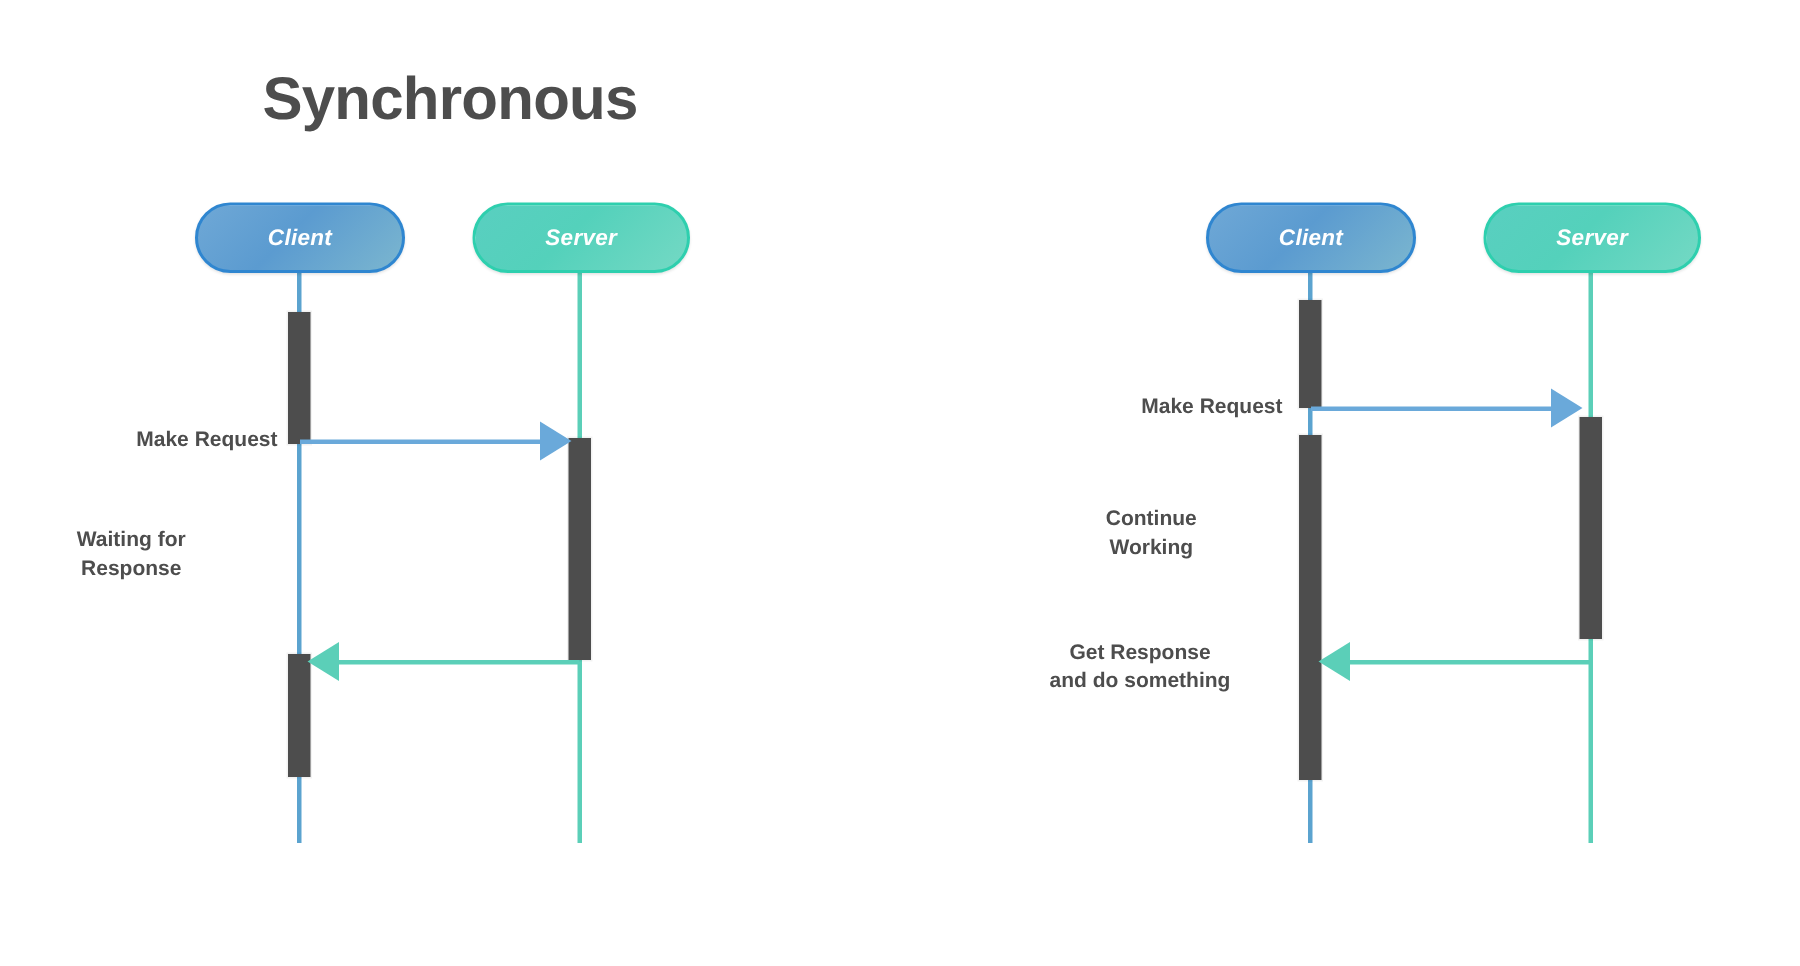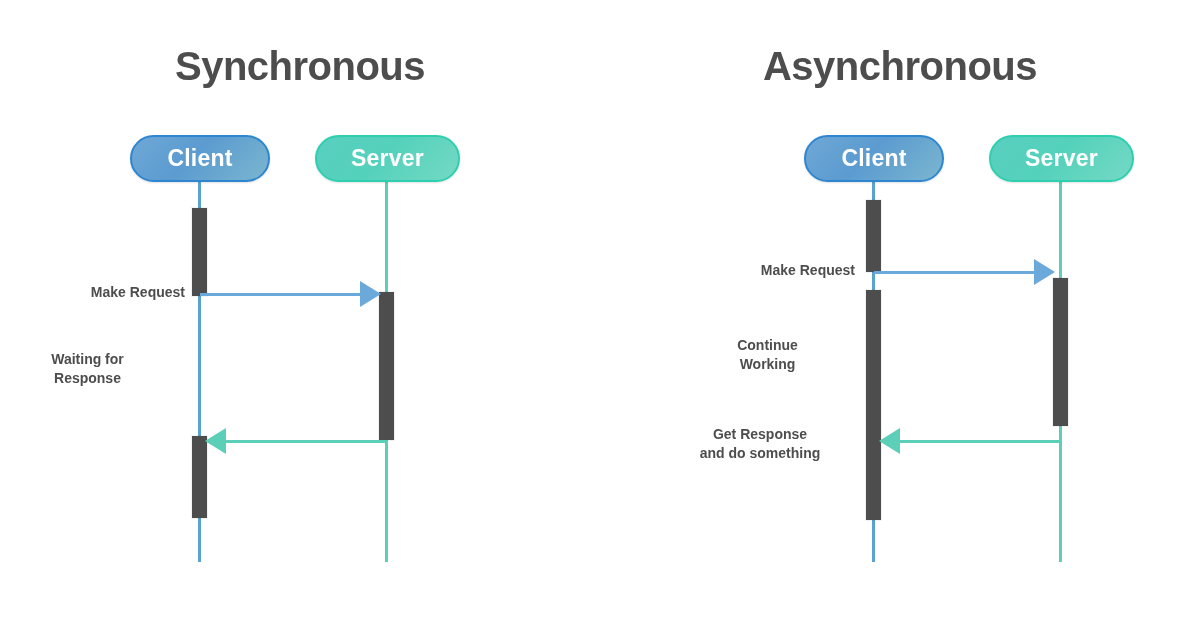--- a/index.html
+++ b/index.html
@@ -44,24 +44,25 @@
 
   
   .pill {
     position: absolute;
     height: 47px;
     border-radius: 24px;
     display: flex;
     align-items: center;
     justify-content: center;
     color: #ffffff;
-    font-size: 23px;
+    font-size: 15px;
     font-weight: bold;
     box-sizing: border-box;
     letter-spacing: 0.2px;
+    font-style: italic;
   }
   .pill-client {
     background: linear-gradient(135deg, #6fa8d6 0%, #5b9bd0 45%, #7bb6cf 100%);
     border: 2px solid #2f86d0;
     box-shadow: 0 1px 2px rgba(0,0,0,0.12);
   }
   .pill-server {
     background: linear-gradient(135deg, #59cfc0 0%, #54d1bb 45%, #74d9c4 100%);
     border: 2px solid #2ecfae;
     box-shadow: 0 1px 2px rgba(0,0,0,0.12);
@@ -152,21 +153,20 @@
 
     <div class="msg-label center" style="left:0px; top:350px; width:175px;">Waiting for
 Response</div>
 
     <div class="msg msg-res" style="left:220px; top:440px; width:166px;"></div>
     <div class="arrowhead arrow-left" style="left:205px; top:428px;"></div>
   </div>
 
   <div class="panel" id="panel-async">
 
-    <div class="panel-title">Asynchronous</div>
 
     <div class="lifeline lifeline-client" style="left:272px; top:181px; height:381px;"></div>
 
     <div class="lifeline lifeline-server" style="left:459px; top:181px; height:381px;"></div>
 
     <div class="pill pill-client" style="left:204px; top:135px; width:140px;">
       <span>Client</span>
     </div>
 
     <div class="pill pill-server" style="left:389px; top:135px; width:145px;">

